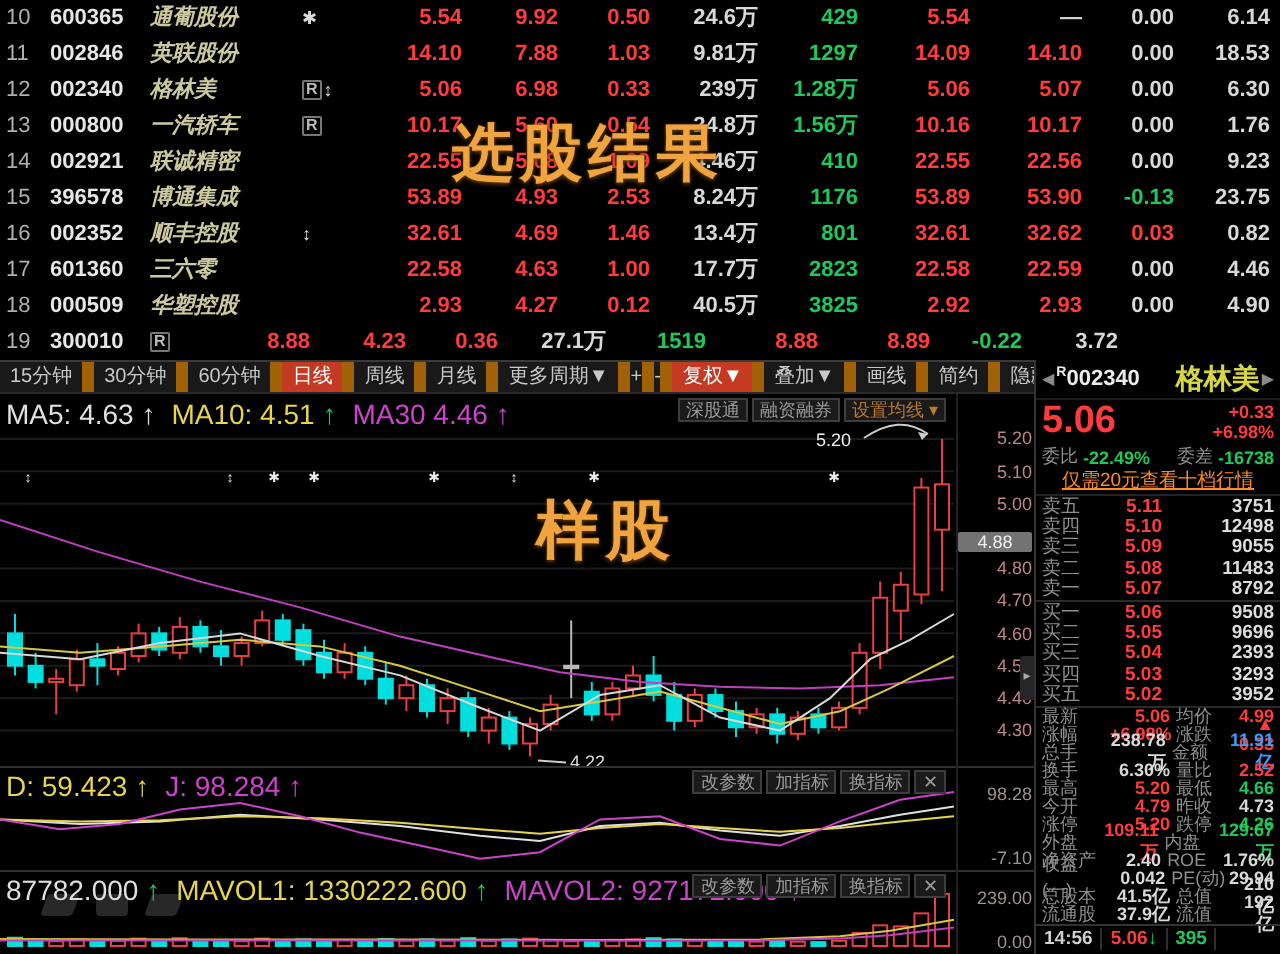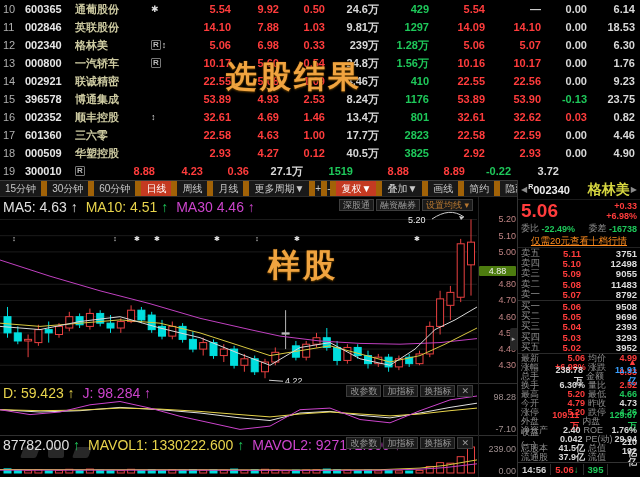--- a/index.html
+++ b/index.html
@@ -4,21 +4,21 @@
 <style>
   html,body{margin:0;padding:0;background:#000;}
   #app{position:relative;width:640px;height:477px;background:#000;overflow:hidden;
        font-family:"Liberation Sans","DejaVu Sans",sans-serif;}
   
   #stock-list{position:absolute;left:0;top:0;width:640px;height:180px;}
   .lrow{display:flex;height:18px;line-height:18px;font-size:11px;font-weight:bold;white-space:nowrap;}
   .lrow span{overflow:hidden;}
   .c-num{width:22px;color:#b0b0b0;font-weight:normal;padding-left:3px;}
   .c-code{width:50px;color:#e6e6e6;}
-  .c-name{width:76px;color:#ccc9a0;}
+  .c-name{width:76px;color:#ccc9a0;font-style:italic;}
   .c-badge{width:26px;color:#ddd;font-size:9px;display:flex;align-items:center;gap:1px;}
   .badge-R{border:1px solid #777;color:#bbb;font-size:8px;line-height:8px;padding:0 1px;border-radius:1px;}
   .num{text-align:right;}
   .c-price{width:54px;}.c-pct{width:48px;}.c-chg{width:46px;}
   .c-vol{width:54px;color:#d8d8d8;}.c-cur{width:50px;color:#1ec85a;}
   .c-buy{width:56px;}.c-sell{width:56px;}.c-speed{width:46px;}
   .c-extra{width:48px;color:#d8d8d8;padding-right:2px;}
   .r{color:#ff3c3c;} .g{color:#1ec85a;} .w{color:#d8d8d8;} .dash{color:#cfcfcf;}
   
   .goldmark{position:absolute;font-weight:bold;color:#f0a440;
@@ -38,21 +38,21 @@
      background:linear-gradient(#888,#888) 0 0/4px 4px no-repeat,linear-gradient(#888,#888) 5px 0/4px 4px no-repeat,
      linear-gradient(#888,#888) 0 5px/4px 4px no-repeat,linear-gradient(#888,#888) 5px 5px/4px 4px no-repeat;}
   
   #chart{position:absolute;left:0;top:197px;width:517px;height:280px;}
   #chart svg{position:absolute;left:0;top:0;}
   .pane-sep{position:absolute;left:0;width:517px;height:0;border-top:1px solid #303030;}
   #axis-col{position:absolute;left:478px;top:0;width:39px;height:280px;border-left:1px solid #222;}
   .axlab{position:absolute;left:0;width:37px;text-align:right;font-size:9px;color:#c08484;padding-right:2px;}
   .axlab.dim{color:#a09090;}
   #price-tag{position:absolute;left:0;width:35px;text-align:center;font-size:9px;color:#f0f0f0;
-             background:#4d7c0f;border-radius:1px;padding:0 1px;}
+             background:#737373;border-radius:1px;padding:0 1px;}
   .legend{position:absolute;font-size:14px;font-weight:normal;white-space:nowrap;z-index:5;}
   .legend span{margin-right:4px;}
   .pane-btns{position:absolute;display:flex;gap:2px;z-index:6;}
   .p-btn{font-size:9px;color:#9a9a9a;background:#1a1a1a;border:1px solid #3d3d3d;
          line-height:10px;padding:0 3px;white-space:nowrap;}
   .p-btn.warm{color:#b87830;}
   .wm-tools{position:absolute;left:22px;top:250px;display:flex;gap:10px;opacity:.45;z-index:2;}
   .wm-tools i{width:16px;height:11px;background:#5a5a5a;border-radius:2px;display:block;}
   .wm-tools i.sl{transform:skewX(-20deg);}
   

